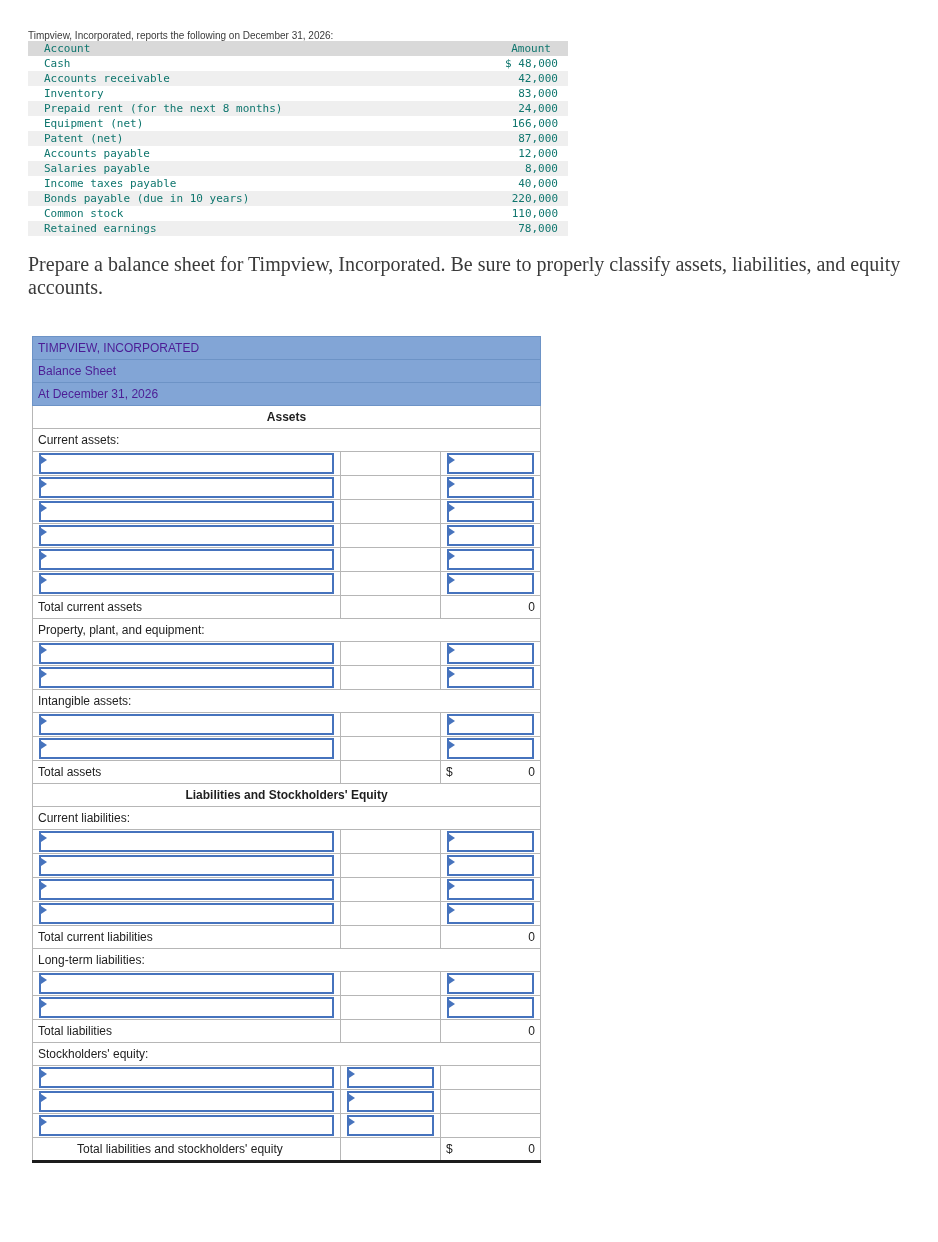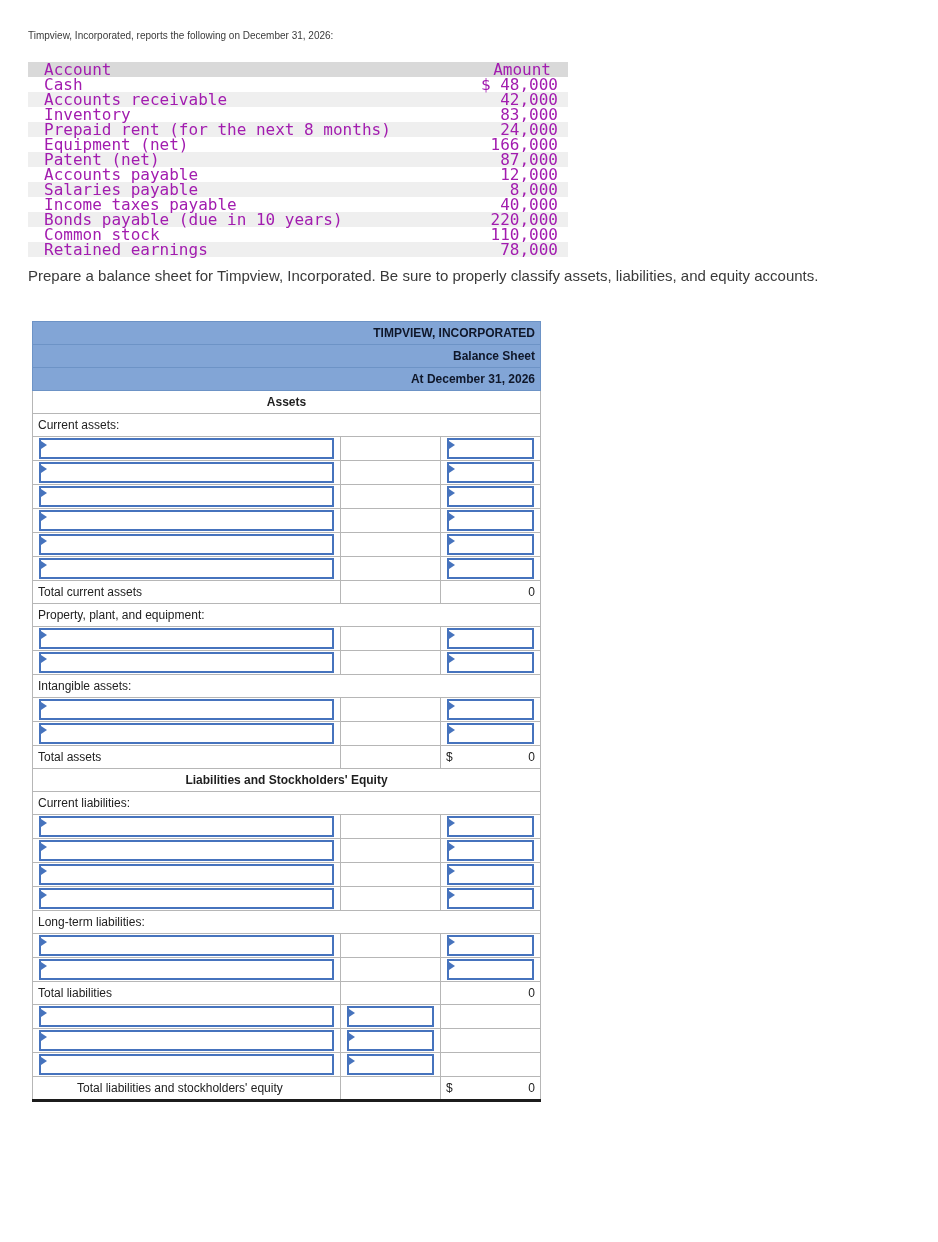--- a/index.html
+++ b/index.html
@@ -2,37 +2,37 @@
 <html><head>
 <meta charset="utf-8">
 <style>
   html,body{margin:0;padding:0;background:#fff;}
   body{width:938px;font-family:"Liberation Sans",sans-serif;color:#2e2e2e;}
   .page{padding:30px 0 40px 28px;}
 
   
   .intro-title{font-size:10px;color:#3a3a3a;}
   .required-label{font-weight:bold;font-size:14px;color:#2e2e2e;margin-top:26px;}
-  .required-text{font-size:15px;color:#3a3a3a;margin-top:10px;}
+  .required-text{font-size:20px;color:#3a3a3a;margin-top:17px;font-family:Liberation Serif, serif;}
 
   
-  table.ledger{margin-top:21px;border-collapse:collapse;width:540px;
-    font-family:"DejaVu Sans Mono","Liberation Mono",monospace;font-size:16px;color:#a21caf;}
+  table.ledger{border-collapse:collapse;width:540px;
+    font-family:"DejaVu Sans Mono","Liberation Mono",monospace;font-size:11px;color:#0f766e;}
   table.ledger td{padding:0;height:15px;line-height:15px;white-space:nowrap;}
   table.ledger .acct{padding-left:16px;}
   table.ledger .amt{text-align:right;padding-right:10px;}
   table.ledger thead td{background:#d9d9d9;}
   table.ledger thead .amt{padding-right:17px;}
   table.ledger tbody tr:nth-child(even){background:#efefef;}
 
   
   table.bs{margin-top:37px;margin-left:4px;border-collapse:collapse;table-layout:fixed;width:508px;
     font-size:12px;color:#222;border:1px solid #808080;border-bottom:3px solid #1c1c1c;}
   table.bs td{border:1px solid #b6b6b6;height:22px;padding:0 5px;overflow:hidden;vertical-align:middle;}
-  tr.blue td{background:#82a5d6;border-color:#6d93c6;color:#0f172a;font-weight:bold;text-align:right;}
+  tr.blue td{background:#82a5d6;border-color:#6d93c6;color:#4c1d95;font-weight:normal;text-align:left;}
   tr.hdr td{text-align:center;font-weight:bold;color:#1f1f1f;margin-top:24px;}
   tr.section td{text-align:left;padding-left:5px;}
   td.total-label{padding-left:34px;}
   td.total-label.deep{padding-left:44px;}
   td.plain{background:#fff;}
   td.inp{padding:0;}
   .ibox{position:relative;height:17px;margin:1px;border:2px solid #4673bd;background:#fff;}
   .caret{position:absolute;left:0;top:1px;width:0;height:0;
     border-left:6px solid #4673bd;border-top:4px solid transparent;border-bottom:4px solid transparent;}
   td.val{text-align:right;padding-right:6px;}
@@ -340,20 +340,25 @@
             </div>
           </td>
           <td class="plain"></td>
           <td class="inp">
             <div class="ibox">
               <span class="caret"></span>
             </div>
           </td>
         </tr>
 
+      <tr>
+          <td class="total-label">Total current liabilities</td>
+          <td class="plain"></td>
+          <td class="val">0</td>
+        </tr>
 
       <tr class="section">
           <td colspan="3">Long-term liabilities:</td>
         </tr>
       <tr>
           <td class="inp">
             <div class="ibox">
               <span class="caret"></span>
             </div>
           </td>
@@ -377,20 +382,23 @@
             </div>
           </td>
         </tr>
 
       <tr>
           <td class="total-label">Total liabilities</td>
           <td class="plain"></td>
           <td class="val">0</td>
         </tr>
 
+      <tr class="section">
+          <td colspan="3">Stockholders' equity:</td>
+        </tr>
       <tr>
           <td class="inp">
             <div class="ibox">
               <span class="caret"></span>
             </div>
           </td>
           <td class="inp">
             <div class="ibox">
               <span class="caret"></span>
             </div>

